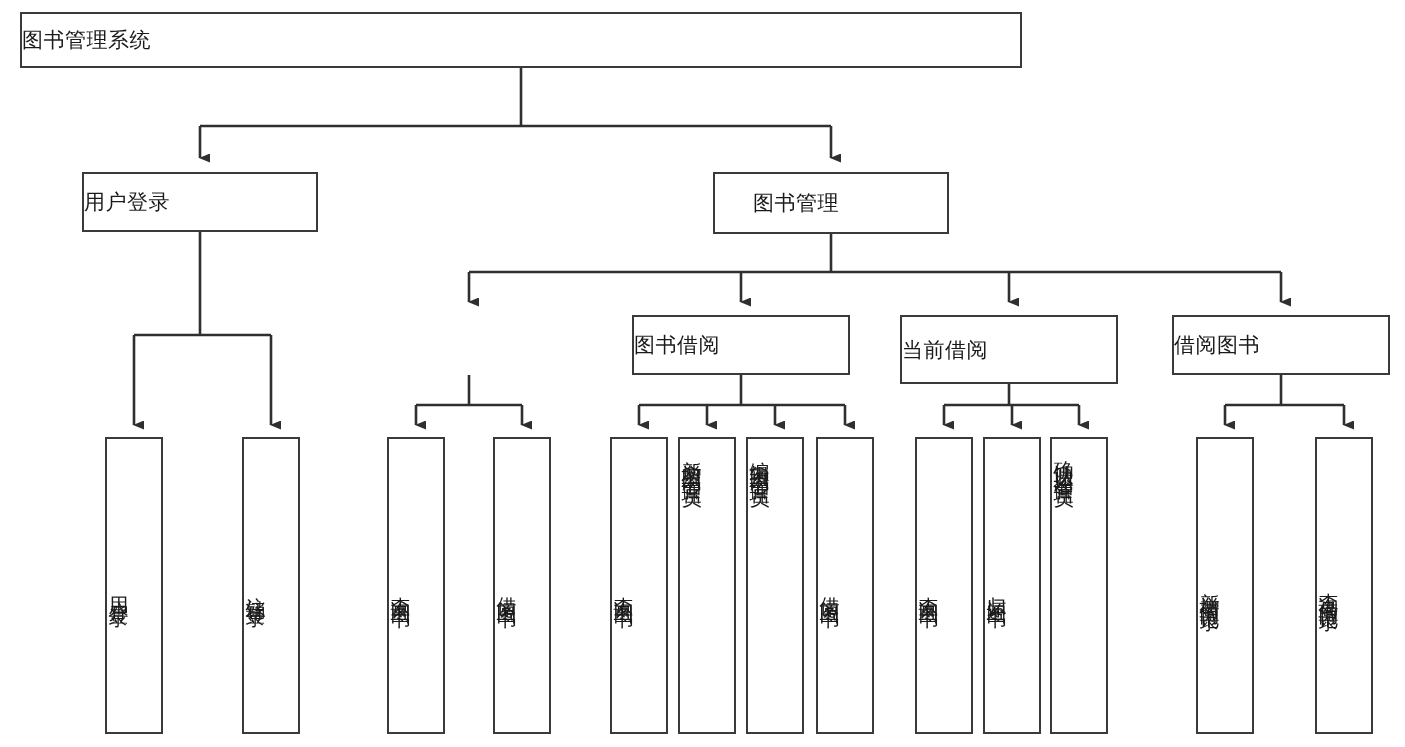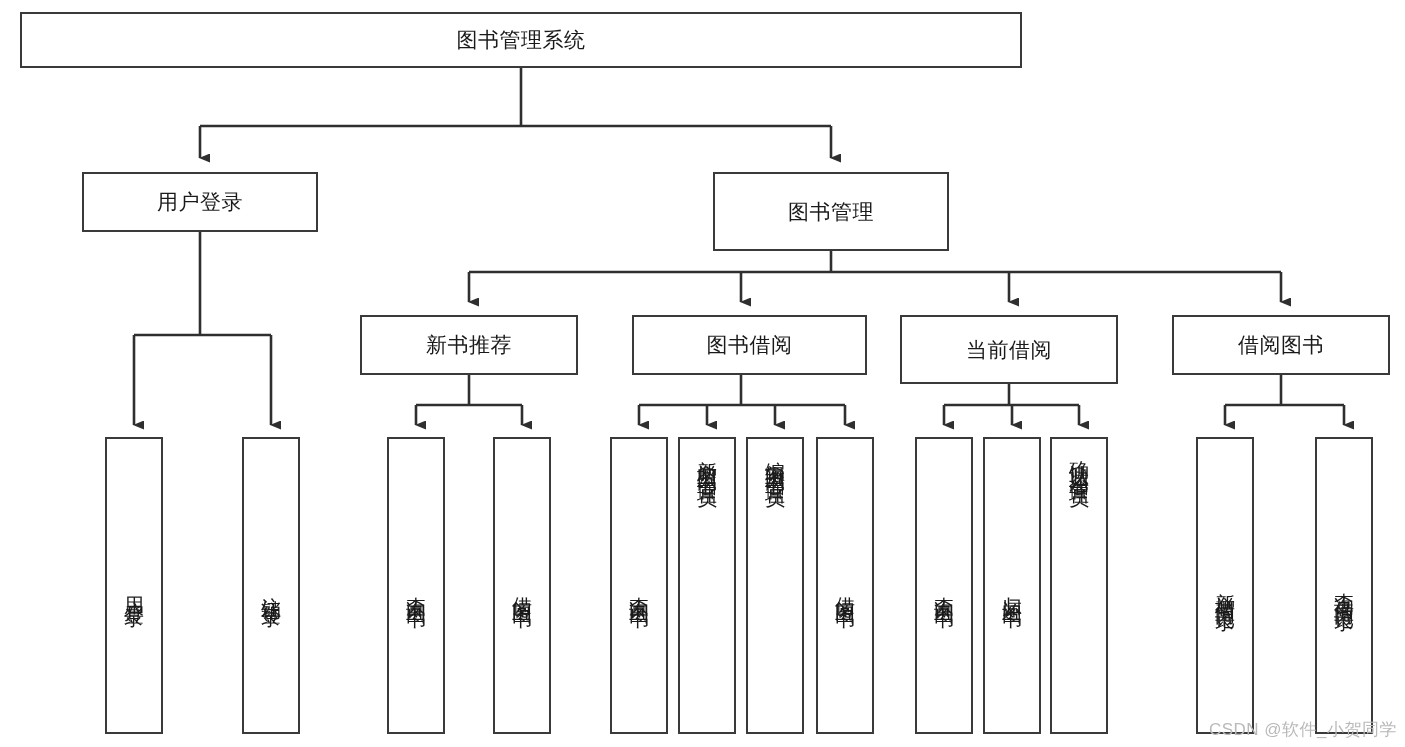--- a/index.html
+++ b/index.html
@@ -24,21 +24,20 @@
     width: 1405px;
     height: 747px;
   }
   .node-box {
     position: absolute;
     box-sizing: border-box;
     background: #ffffff;
     border: 2.5px solid #3a3a3a;
     display: flex;
     align-items: center;
-    justify-content: center;
     overflow: hidden;
   }
   .node-label-h {
     font-size: 21px;
     color: #1a1a1a;
     line-height: 1.1;
     letter-spacing: 0.5px;
     white-space: nowrap;
   }
   .node-label-v {
@@ -123,29 +122,26 @@
   </svg>
 
   <div class="node-box" style="left:20px; top:12px; width:1002px; height:56px;">
     <span class="node-label-h">图书管理系统</span>
   </div>
 
   <div class="node-box" style="left:82px; top:172px; width:236px; height:60px;">
     <span class="node-label-h">用户登录</span>
   </div>
 
-  <div class="node-box" style="left:713px; top:172px; width:236px; height:79px;">
+  <div class="node-box" style="left:713px; top:172px; width:236px; height:62px;padding-left:38px;">
     <span class="node-label-h">图书管理</span>
   </div>
 
-  <div class="node-box" style="left:360px; top:315px; width:218px; height:60px;">
-    <span class="node-label-h">新书推荐</span>
-  </div>
-
-  <div class="node-box" style="left:632px; top:315px; width:235px; height:60px;">
+
+  <div class="node-box" style="left:632px; top:315px; width:218px; height:60px;">
     <span class="node-label-h">图书借阅</span>
   </div>
 
   <div class="node-box" style="left:900px; top:315px; width:218px; height:69px;">
     <span class="node-label-h">当前借阅</span>
   </div>
 
   <div class="node-box" style="left:1172px; top:315px; width:218px; height:60px;">
     <span class="node-label-h">借阅图书</span>
   </div>
@@ -195,15 +191,14 @@
   </div>
 
   <div class="node-box leaf-box center-start" style="left:1196px; top:437px; width:58px; height:297px;">
     <span class="node-label-v">新增借阅记录</span>
   </div>
 
   <div class="node-box leaf-box center-start" style="left:1315px; top:437px; width:58px; height:297px;">
     <span class="node-label-v">查询借阅记录</span>
   </div>
 
-  <div id="watermark">CSDN @软件_小贺同学</div>
 
 </div>
 
 </body></html>

